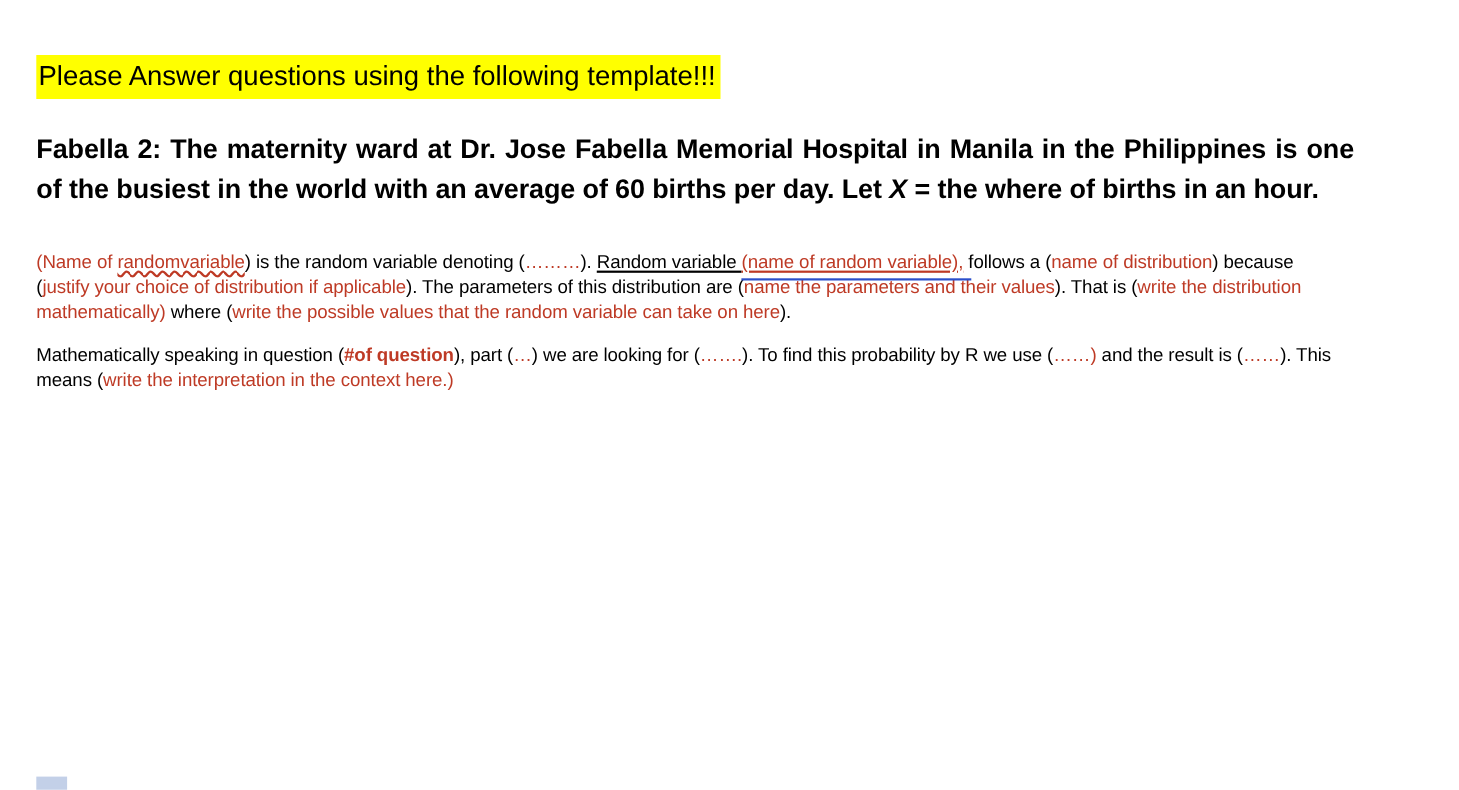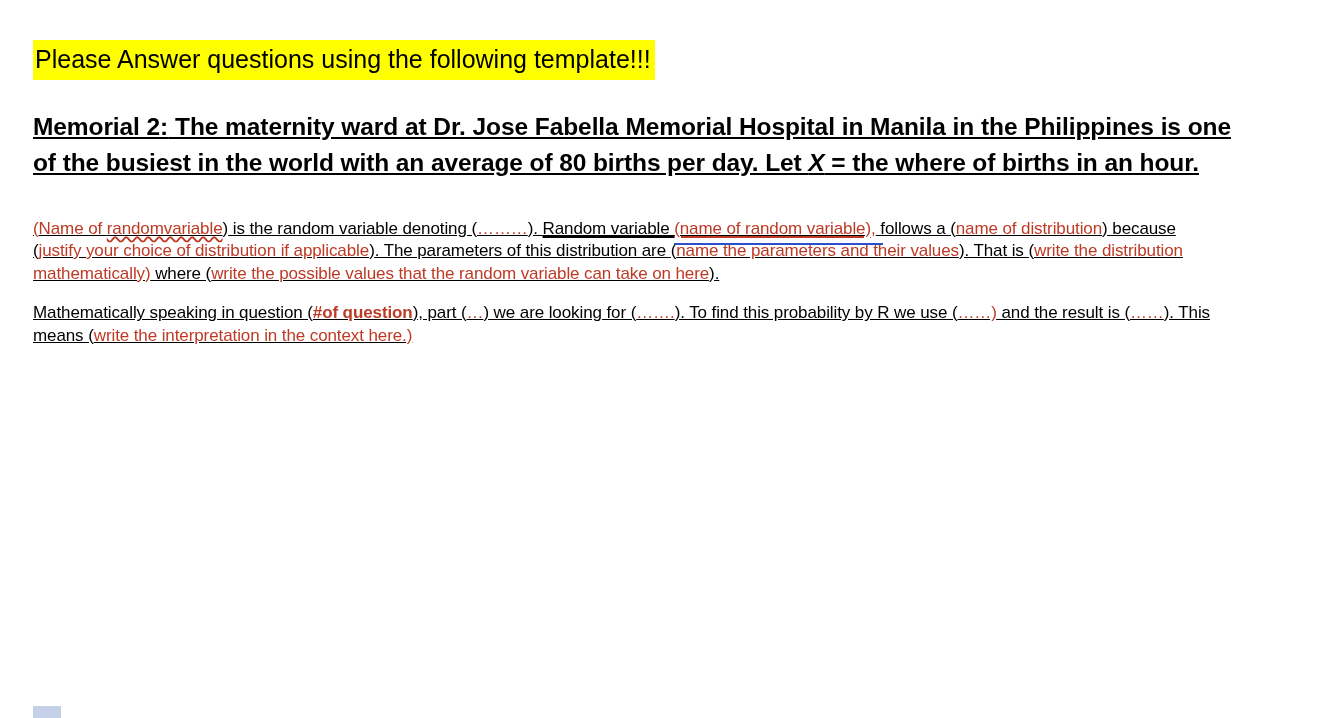--- a/index.html
+++ b/index.html
@@ -17,23 +17,22 @@
   }
   .page {
     position: absolute;
     left: 0; top: 0;
     width: 1326px;
     height: 718px;
   }
   .content {
     position: absolute;
     left: 33px;
-    top: 40px;
+    top: 50px;
     width: 1200px;
-    text-decoration: underline;
   }
 
   
   .highlight-line {
     display: inline-block;
     background: #FFFF00;
     font-size: 25px;
     line-height: 1.42;
     padding: 2px 4px 2px 2px;
     white-space: nowrap;
@@ -112,21 +111,21 @@
 <body>
 
 <div class="page">
 
   <div class="content">
 
     <div>
       <span class="highlight-line">Please Answer questions using the following template!!!</span>
     </div>
 
-    <p class="question"><span>Memorial 2:</span><span> The maternity ward at Dr. Jose Fabella Memorial Hospital in Manila in the Philippines is one of the busiest in the world with an average of 80 births per day. Let </span><span class="q-var">X</span><span> = the where of births in an hour.</span></p>
+    <p class="question"><span>Fabella 2:</span><span> The maternity ward at Dr. Jose Fabella Memorial Hospital in Manila in the Philippines is one of the busiest in the world with an average of 60 births per day. Let </span><span class="q-var">X</span><span> = the where of births in an hour.</span></p>
 
     <p class="para p-template"><span class="red">(</span><span class="red">Name of </span><span class="red squiggle">randomvariable</span><span>)</span><span> is the random variable denoting (</span><span class="red">………</span><span>). </span><span class="uline">Random variable </span><span class="red blue-rule">(name of random variable),</span><span> follows a (</span><span class="red">name of distribution</span><span>) because (</span><span class="red">justify your choice of distribution if applicable</span><span>). The parameters of this distribution are (</span><span class="red">name the parameters and their values</span><span>). That is (</span><span class="red">write the distribution mathematically)</span><span> where (</span><span class="red">write the possible values that the random variable can take on here</span><span>).</span></p>
 
 
     <p class="para p-math"><span>Mathematically speaking in question (</span><span class="redb">#of question</span><span>), part (</span><span class="red">…</span><span>) we are looking for (</span><span class="red">…….</span><span>). To find this probability by R we use (</span><span class="red">……)</span><span> and the result is (</span><span class="red">……</span><span>). This means (</span><span class="red">write the interpretation in the context here.)</span></p>
 
   </div>
 
   <div class="bottom-marker"></div>
 

